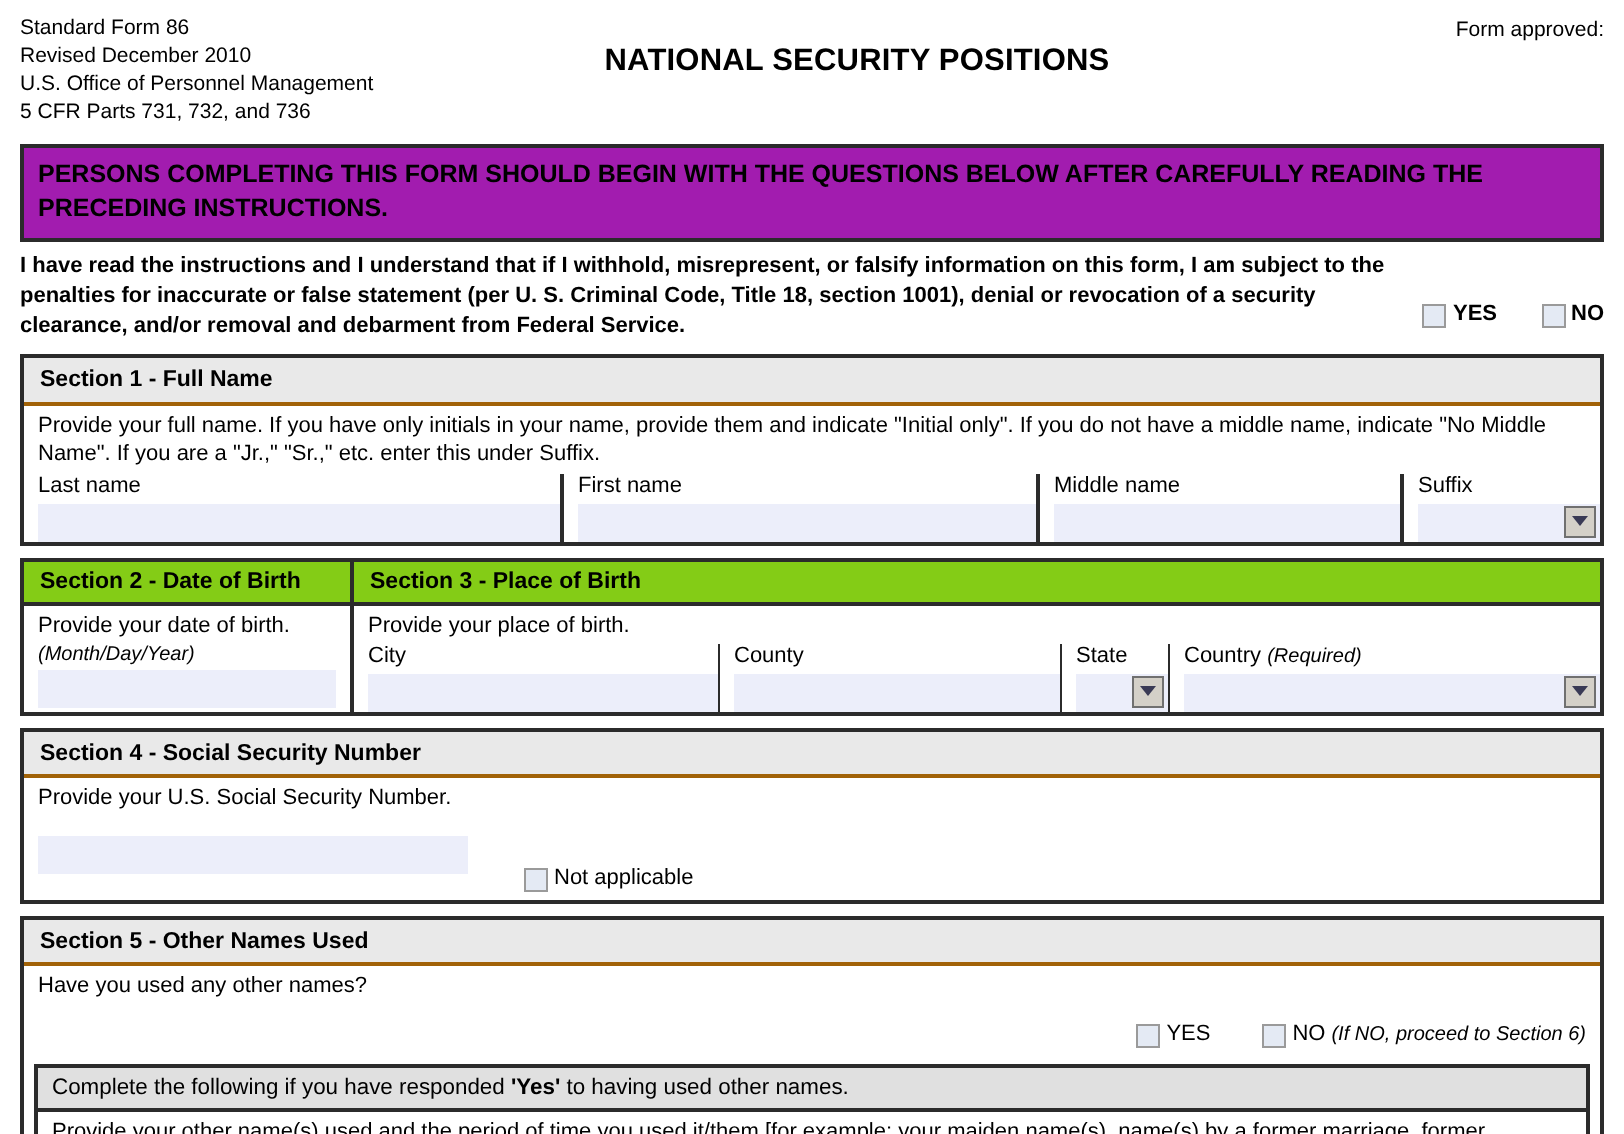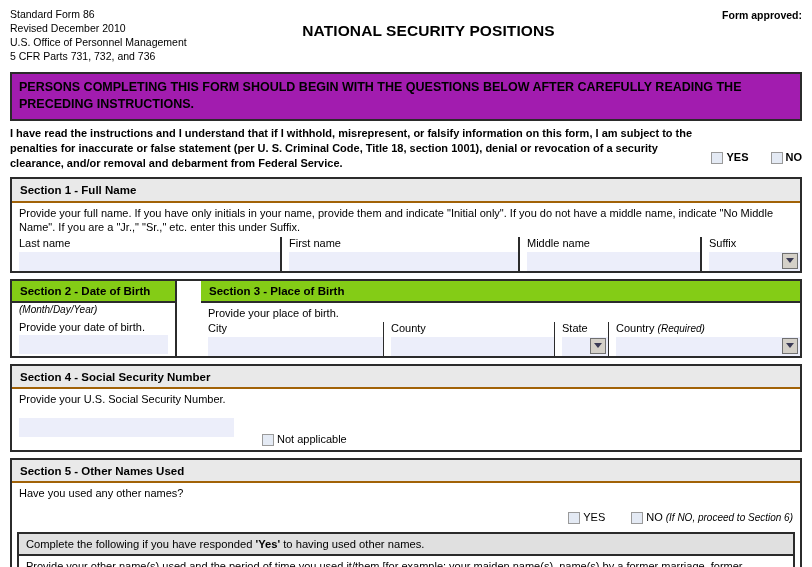--- a/index.html
+++ b/index.html
@@ -17,21 +17,21 @@
   }
   .page { position: relative; width: 812px; height: 567px; padding: 0 10px; }
 
   
   .masthead { display: flex; align-items: flex-start; padding-top: 8px; }
   .mast-left { width: 230px; font-size: 10.5px; line-height: 1.32; }
   .mast-center { flex: 1; text-align: center; padding-top: 13px; }
   .mast-center .t1, .mast-center .t2 {
     font-weight: bold; font-size: 15.5px; letter-spacing: .1px; line-height: 1.32;
   }
-  .mast-right { width: 185px; text-align: right; font-size: 10.5px; line-height: 1.32; padding-top: 1px; font-weight: bold; }
+  .mast-right { width: 185px; text-align: right; font-size: 10.5px; line-height: 1.32; padding-top: 1px; }
 
   
   .banner {
     margin-top: 9px;
     border: 2px solid #2b2b2b;
     background: #a21caf;
     padding: 5px 7px 6px 7px;
     font-weight: bold;
     font-size: 12.5px;
     line-height: 1.33;
@@ -93,21 +93,21 @@
     display: block;
     width: 0; height: 0;
     border-left: 4px solid transparent;
     border-right: 4px solid transparent;
     border-top: 5px solid #3a3a55;
   }
 
   
   .s23 { display: flex; }
   .s23 .col-l { width: 165px; border-right: 2px solid #2b2b2b; }
-  .s23 .col-r { flex: 1; padding-left: 24px; }
+  .s23 .col-r { flex: 1; }
   .s23 .hd {
     background: #84cc16; border-bottom: 2px solid #2b2b2b;
     font-weight: bold; font-size: 11.5px; padding: 3px 7px 3px 8px;
   }
 
   
   .q-row { display: flex; align-items: flex-start; padding: 4px 7px 3px 7px; }
   .q-row .q { flex: 1; font-size: 11px; }
   .q-row .opts { display: flex; gap: 26px; align-items: center; }
   .sub-note { font-style: italic; font-size: 10px; font-weight: normal; }
@@ -192,22 +192,22 @@
             </span>
         </div>
       </div>
     </div>
   </div>
 
   <div class="outer">
     <div class="s23">
       <div class="col-l">
         <div class="hd">Section 2 - Date of Birth</div>
+        <div class="instr">Provide your date of birth.</div>
         <div class="instr" style="padding-top:0;font-style:italic;font-size:10px;">(Month/Day/Year)</div>
-        <div class="instr">Provide your date of birth.</div>
         <div style="padding:1px 7px 0 7px;">
           <div class="finput"></div>
         </div>
       </div>
       <div class="col-r">
         <div class="hd">Section 3 - Place of Birth</div>
         <div class="instr">Provide your place of birth.</div>
         <div class="fields" style="margin-top:1px;">
           <div class="fcell" style="width:182px;">
             <div class="flabel">City</div>

